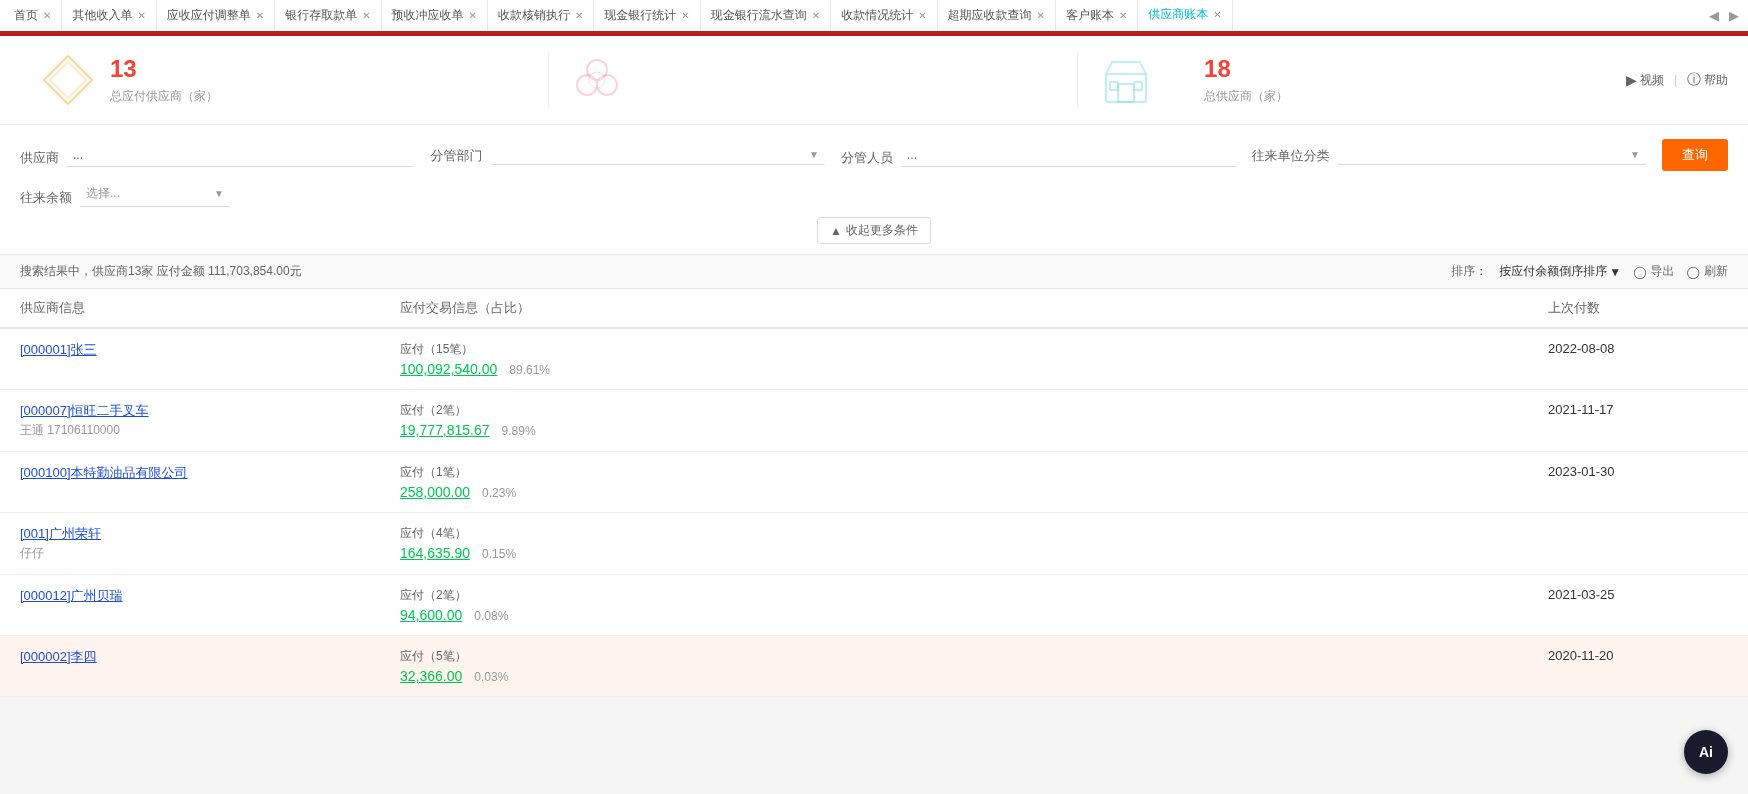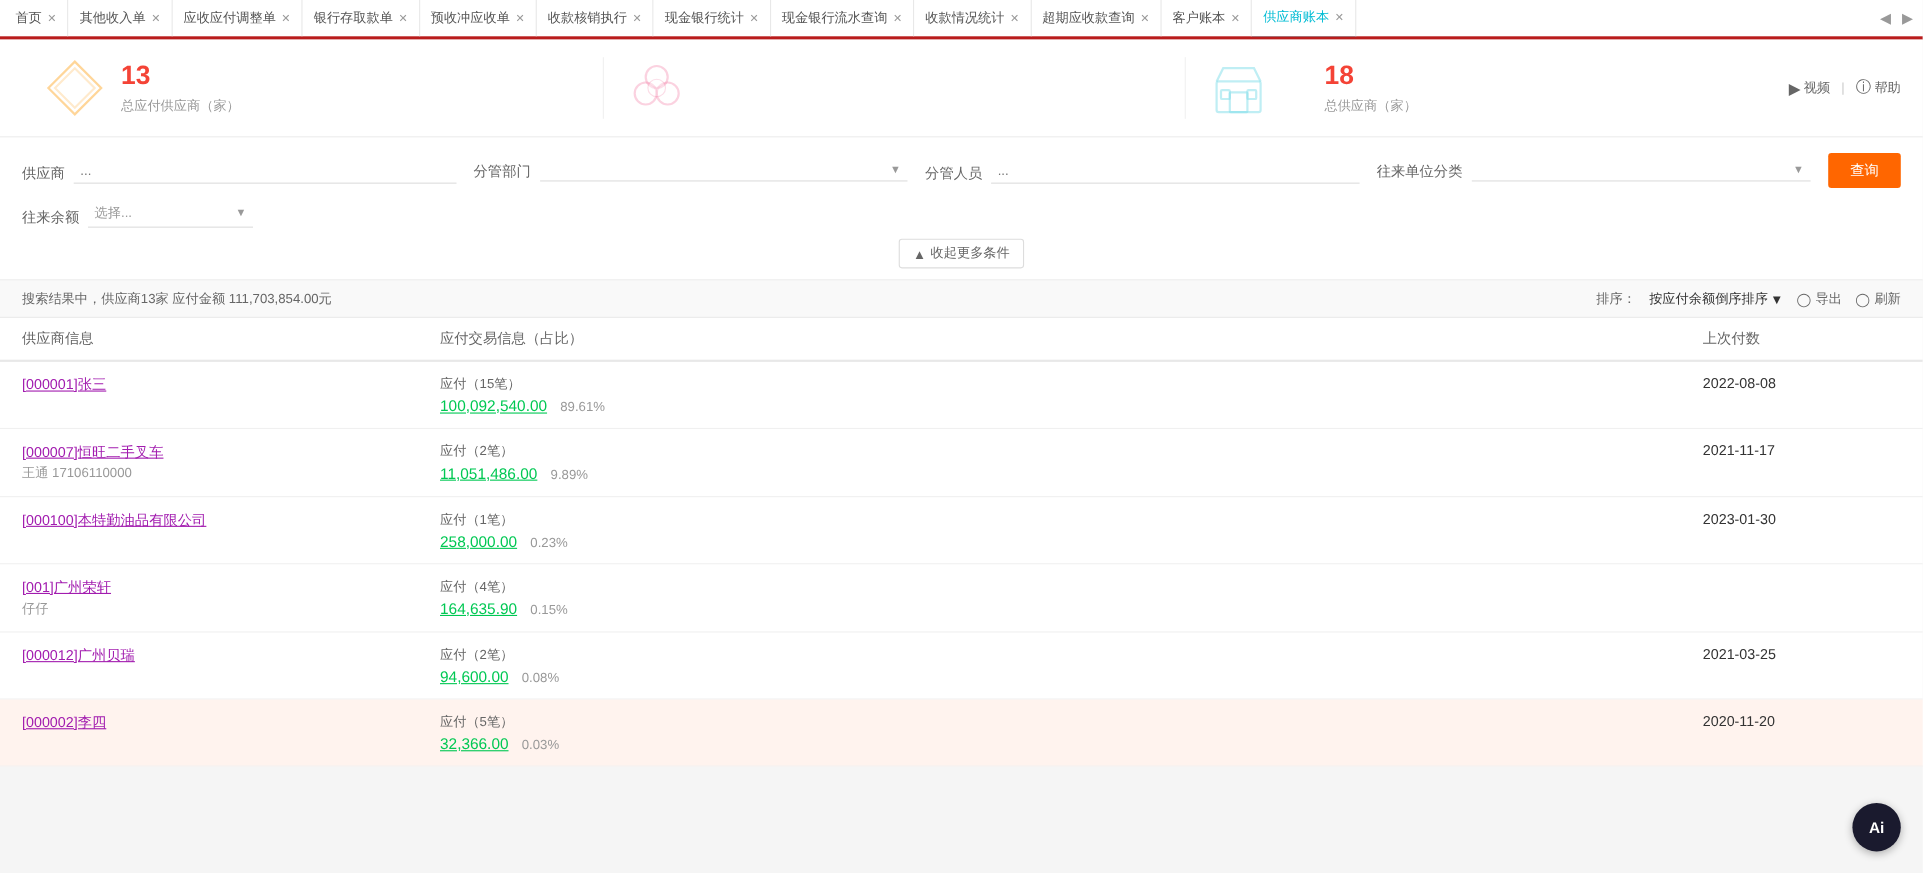--- a/index.html
+++ b/index.html
@@ -3,21 +3,21 @@
   <meta charset="utf-8">
   <style>
     * { box-sizing: border-box; margin: 0; padding: 0; }
     body { font-family: 'Microsoft YaHei', Arial, sans-serif; font-size: 13px; background: #f5f5f5; color: #333; }
 
     
     .top-nav {
       display: flex;
       align-items: center;
       background: #fff;
-      border-bottom: 3px solid #b91c1c;
+      border-bottom: 5px solid #b91c1c;
       height: 36px;
       padding: 0 4px;
       overflow: hidden;
     }
     .nav-tab {
       display: flex;
       align-items: center;
       padding: 0 10px;
       height: 36px;
       font-size: 12px;
@@ -214,21 +214,21 @@
 
     .table-row {
       display: flex;
       padding: 12px 20px;
       border-bottom: 1px solid #f0f0f0;
       align-items: flex-start;
     }
     .table-row.highlighted { background: #fff3ee; }
 
     .supplier-link {
-      color: #a21caf;
+      color: #1d4ed8;
       text-decoration: underline;
       cursor: pointer;
       font-size: 13px;
     }
     .supplier-sub {
       font-size: 12px;
       color: #999;
       margin-top: 2px;
     }
 
@@ -445,21 +445,21 @@
     </div>
   </div>
       <div class="table-row">
     <div class="col-supplier">
       <div class="supplier-link">[000007]恒旺二手叉车</div>
       <div class="supplier-sub">王通  17106110000</div>
     </div>
     <div class="col-transaction">
       <div class="tx-label">应付（2笔）</div>
       <div class="tx-row">
-        <span class="tx-amount">11,051,486.00</span>
+        <span class="tx-amount">19,777,815.67</span>
         <span class="tx-percent">9.89%</span>
       </div>
     </div>
     <div class="col-lastpay">
       <span class="last-pay-date">2021-11-17</span>
     </div>
   </div>
       <div class="table-row">
     <div class="col-supplier">
       <div class="supplier-link">[000100]本特勤油品有限公司</div>

